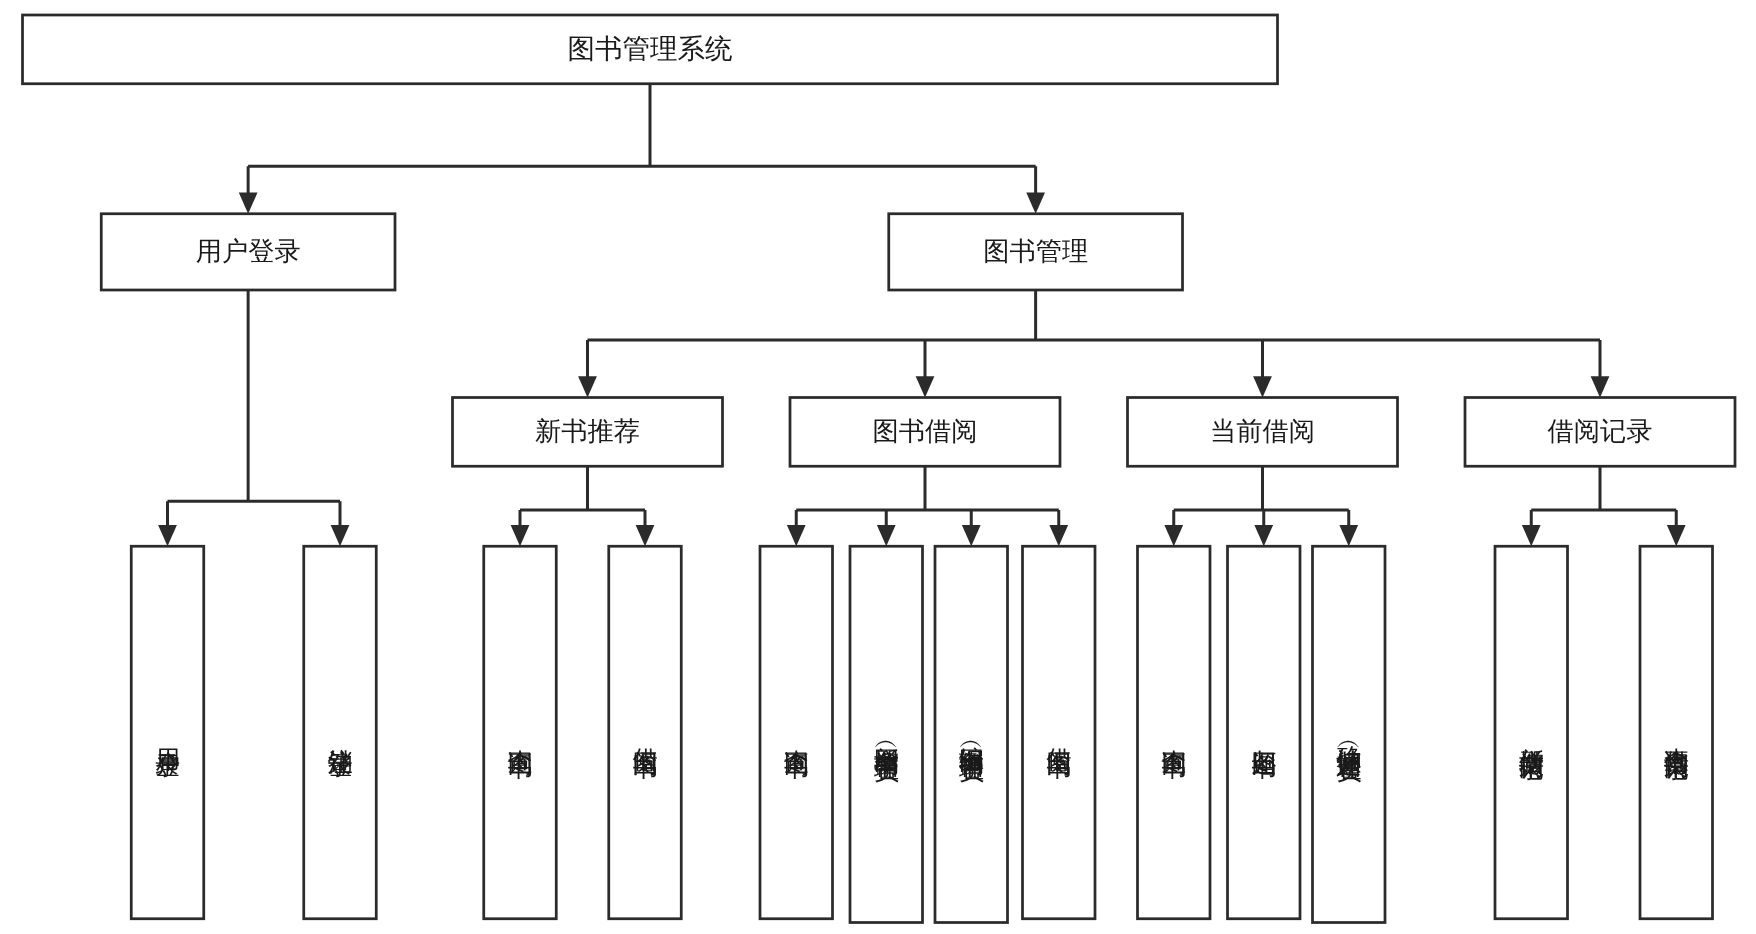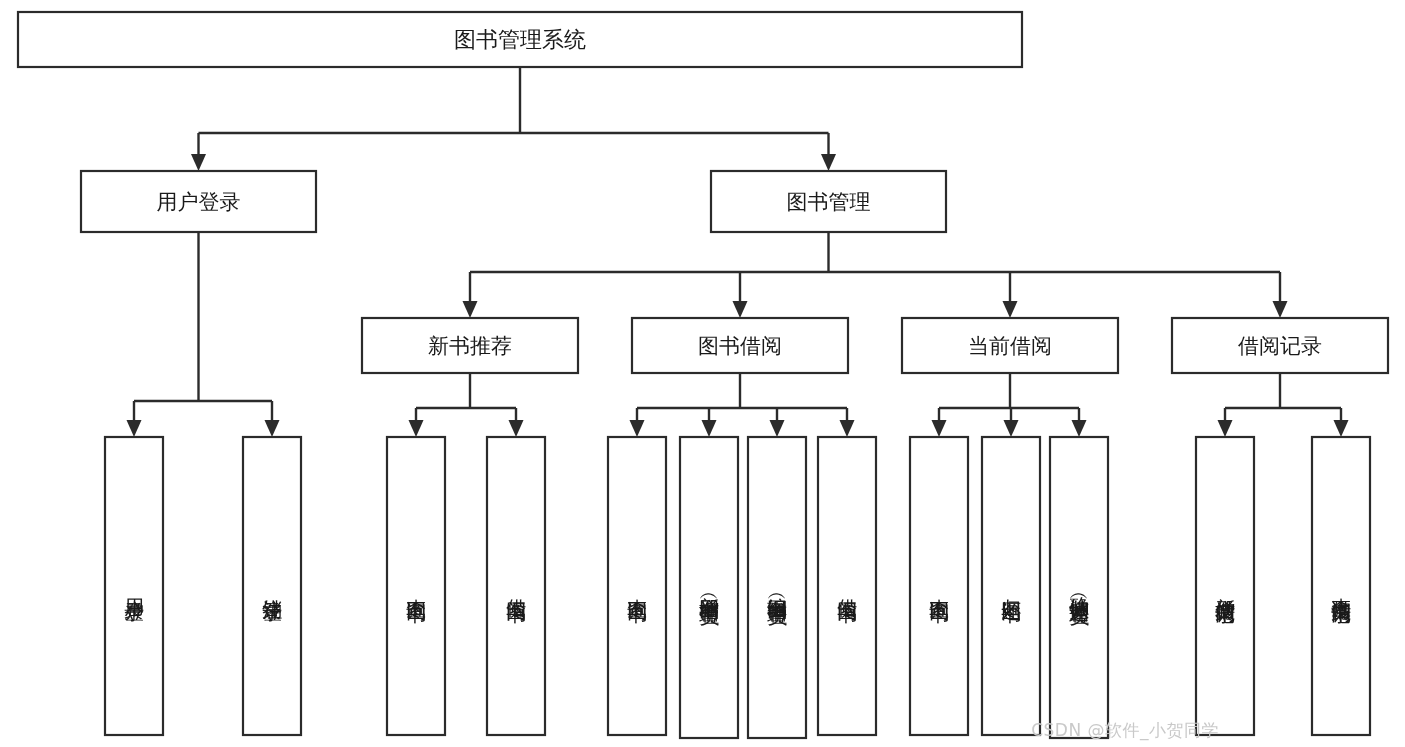--- a/index.html
+++ b/index.html
@@ -214,15 +214,14 @@
         <span class="vlabel">确认归还（管理员）</span>
       </div>
       <div class="vlabel-wrap" style="left: 1196px; top: 437px; width: 58px; height: 298px;">
         <span class="vlabel">新增借阅记录</span>
       </div>
       <div class="vlabel-wrap" style="left: 1312px; top: 437px; width: 58px; height: 298px;">
         <span class="vlabel">查询借阅记录</span>
       </div>
     </div>
 
-  <div class="watermark">CSDN @软件_小贺同学</div>
 
 </div>
 
 </body></html>

